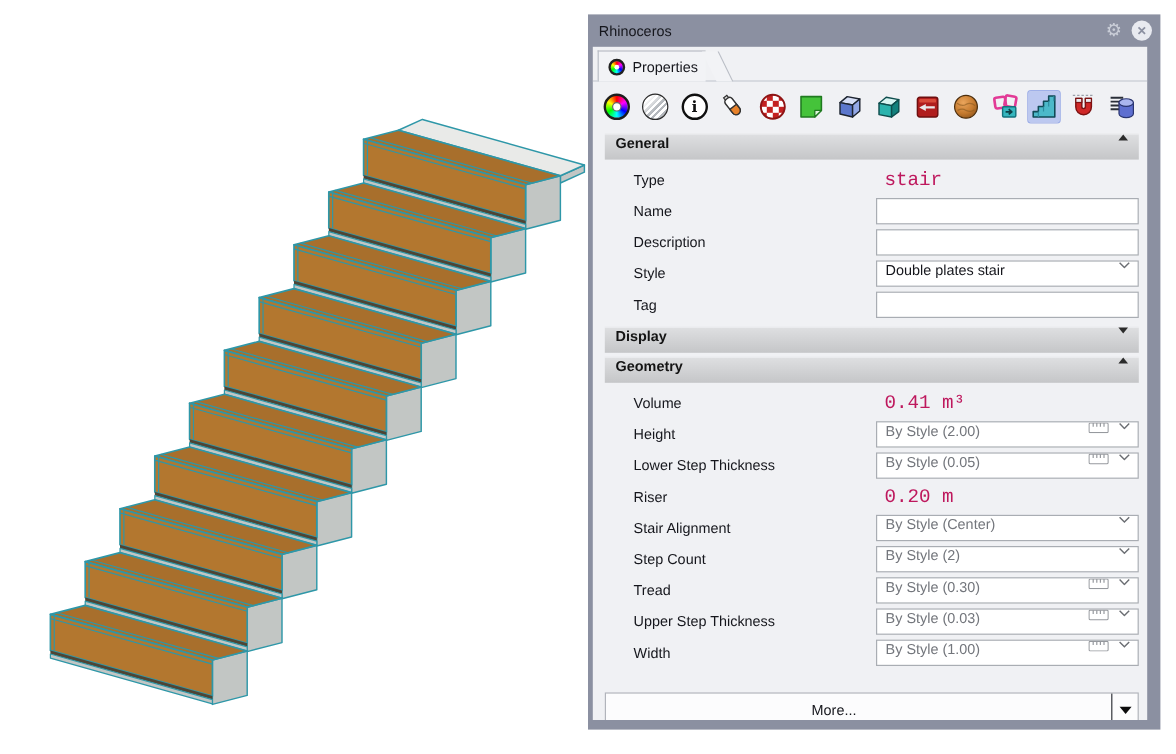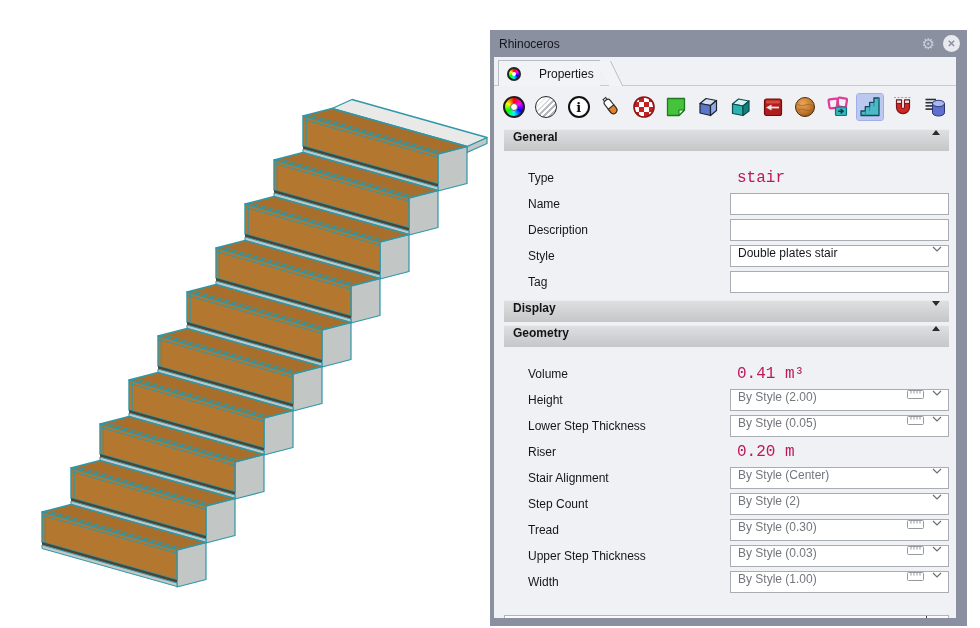--- a/index.html
+++ b/index.html
@@ -3,36 +3,36 @@
 <meta charset="utf-8">
 <style>
   html,body{margin:0;padding:0;}
   body{width:980px;height:628px;background:#ffffff;position:relative;
        font-family:"Liberation Sans",sans-serif;overflow:hidden;}
 
   
   #viewport{position:absolute;left:0;top:0;width:490px;height:628px;}
 
   
-  #panel{position:absolute;left:490px;top:30px;width:477px;height:596px;background:#8b90a1;}
+  #panel{position:absolute;left:490px;top:12px;width:477px;height:596px;background:#8b90a1;}
   .titlebar{height:27px;display:flex;align-items:center;padding:0 7px 0 9px;box-sizing:border-box;}
   .title{flex:1;font-size:12px;color:#15161c;}
   .gear{font-size:15px;color:#c9cdd7;line-height:1;margin-right:8px;cursor:default;}
   .closebtn{width:17px;height:17px;border-radius:50%;background:#e8eaf0;color:#8b90a1;
             display:flex;align-items:center;justify-content:center;font-size:10px;font-weight:bold;}
   .pbody{position:absolute;left:4px;right:11px;top:27px;bottom:8px;background:#f0f1f4;overflow:hidden;}
 
   
   .tabstrip{height:29px;padding:3px 0 0 4px;border-bottom:1px solid #c7cbd2;box-sizing:border-box;}
   .tab{position:relative;display:inline-flex;align-items:center;gap:6px;height:26px;
        padding:0 6px 0 8px;background:#f2f3f6;border:1px solid #b9bdc5;border-bottom:none;border-right:none;
        box-sizing:border-box;z-index:2;}
   .tab::after{content:"";position:absolute;top:0;right:-11px;width:14px;height:100%;
        background:#f2f3f6;border-right:1px solid #b9bdc5;transform:skewX(26deg);transform-origin:0 0;box-sizing:border-box;}
-  .tab-label{font-size:12px;color:#15161c;position:relative;z-index:3;margin-left:12px;}
+  .tab-label{font-size:12px;color:#15161c;position:relative;z-index:3;}
 
   .rainbow{width:14px;height:14px;border-radius:50%;box-sizing:border-box;border:2px solid #222;
        background:conic-gradient(#f00,#f0f,#00f,#0ff,#0f0,#ff0,#f00);
        display:flex;align-items:center;justify-content:center;flex:0 0 auto;}
   .rainbow i{width:4px;height:4px;border-radius:50%;background:#fff;}
 
   
   .toolbar{display:flex;align-items:center;justify-content:space-between;
            padding:7px 8px 5px 7px;height:40px;box-sizing:border-box;}
   .tbi{width:26px;height:26px;display:flex;align-items:center;justify-content:center;flex:0 0 auto;}
@@ -49,21 +49,21 @@
 
   
   .content{margin:2px 7px 0 10px;}
   .sect-h{height:22px;background:linear-gradient(#dedfe1,#c5c6c8);display:flex;
           padding:0 9px;margin-top:3px;box-sizing:border-box;border-top:1px solid #ececee;}
   .sect-title{font-weight:bold;font-size:12px;color:#141414;flex:1;}
   .tri-up{width:0;height:0;border-left:4px solid transparent;border-right:4px solid transparent;
           border-bottom:5px solid #2b2b2b;}
   .tri-down{width:0;height:0;border-left:4px solid transparent;border-right:4px solid transparent;
           border-top:5px solid #2b2b2b;}
-  .rows{padding:14px 0 2px 0;}
+  .rows{padding:4px 0 2px 0;}
   .row{height:26px;display:grid;grid-template-columns:1fr 219px;align-items:center;}
   .plabel{font-size:12px;color:#15161c;padding-left:24px;white-space:nowrap;overflow:hidden;}
   .val-text{font-size:16px;color:#be185d;padding-left:7px;font-family:Liberation Mono, monospace;}
   .box{height:22px;box-sizing:border-box;border:1px solid #a9adb3;background:#fff;
        display:flex;align-items:flex-start;padding:0 6px 0 7px;font-size:12px;}
   .box .txt{flex:1;color:#73767c;white-space:nowrap;overflow:hidden;}
   .box .txt.dark{color:#15161c;}
   .ruler{margin-right:8px;flex:0 0 auto;display:flex;}
   .chev{flex:0 0 auto;display:flex;}
 

